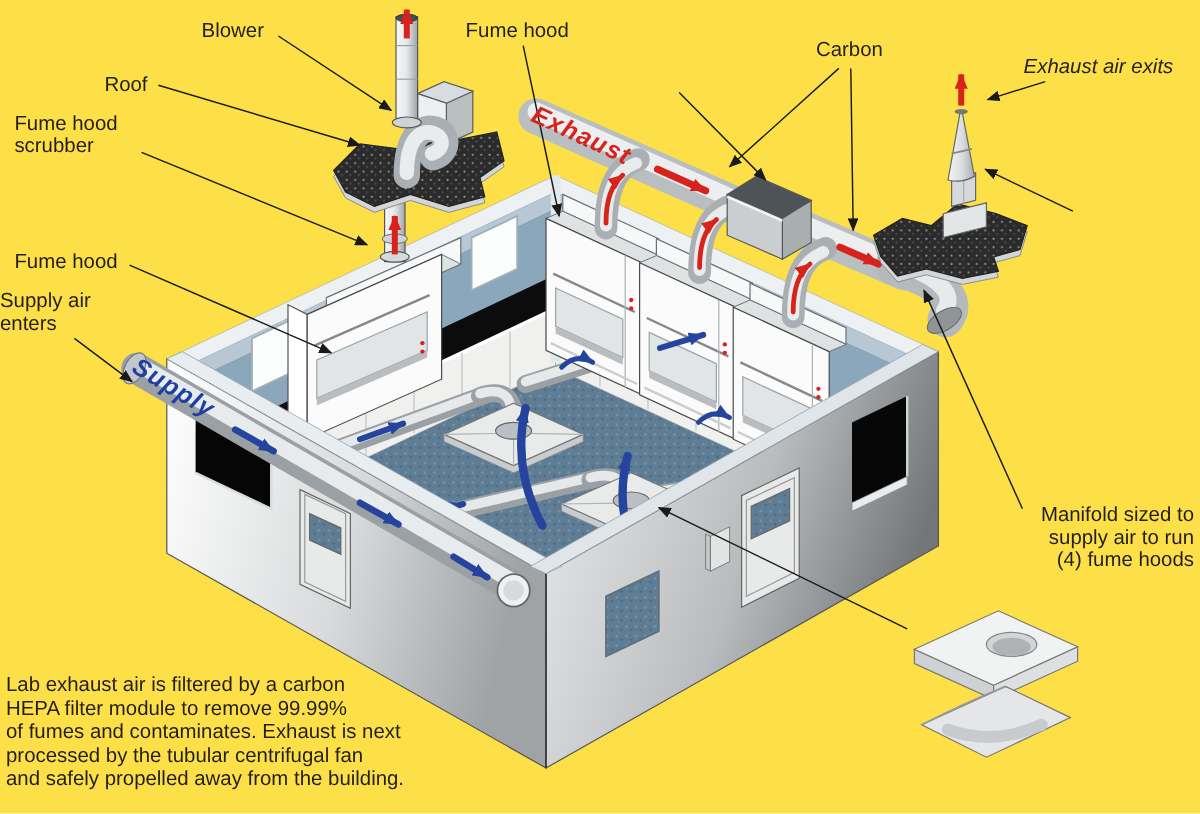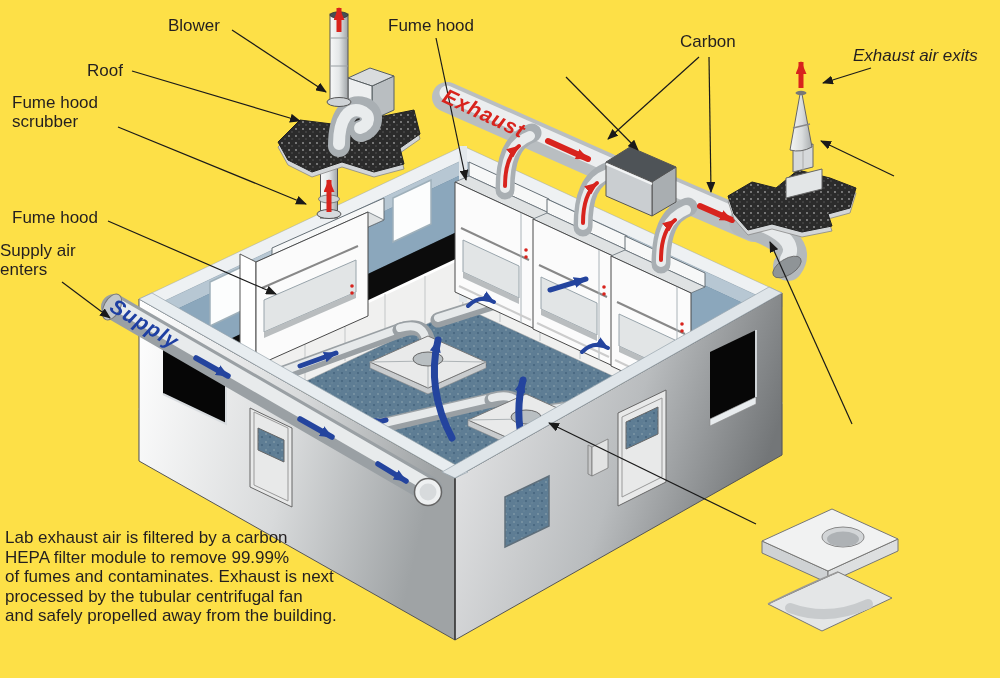--- a/index.html
+++ b/index.html
@@ -360,22 +360,25 @@
 <div class="lbl" style="left:168px;top:16px;">Blower</div>
 <div class="lbl" style="left:87px;top:61px;">Roof</div>
 <div class="lbl" style="left:12px;top:93px;">Fume hood
 scrubber</div>
 <div class="lbl" style="left:12px;top:208px;">Fume hood</div>
 <div class="lbl" style="left:0px;top:241px;">Supply air
 enters</div>
 <div class="lbl" style="left:388px;top:16px;">Fume hood</div>
 <div class="lbl" style="left:680px;top:32px;">Carbon</div>
 <div class="lbl" style="left:853px;top:46px;font-style:italic;">Exhaust air exits</div>
-
-<div class="para" style="left:5px;top:528px;">Lab exhaust air is filtered by a carbon
+<div class="lbl right" style="left:845px;top:419px;width:150px;">Manifold sized to
+supply air to run
+(4) fume hoods</div>
+
+<div class="para" style="left:5px;top:561px;">Lab exhaust air is filtered by a carbon
 HEPA filter module to remove 99.99%
 of fumes and contaminates. Exhaust is next
 processed by the tubular centrifugal fan
 and safely propelled away from the building.</div>
 
 <div class="ductlbl supply-lbl" style="left:118px;top:294px;">Supply</div>
 <div class="ductlbl exhaust-lbl" style="left:449px;top:84px;">Exhaust</div>
 
 </div>
 

